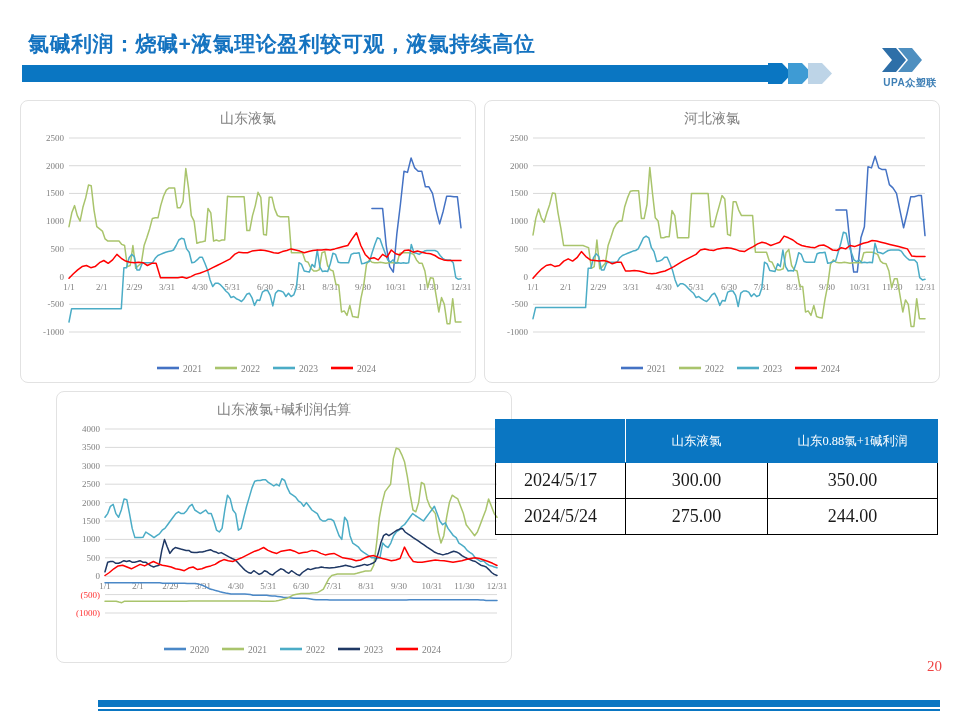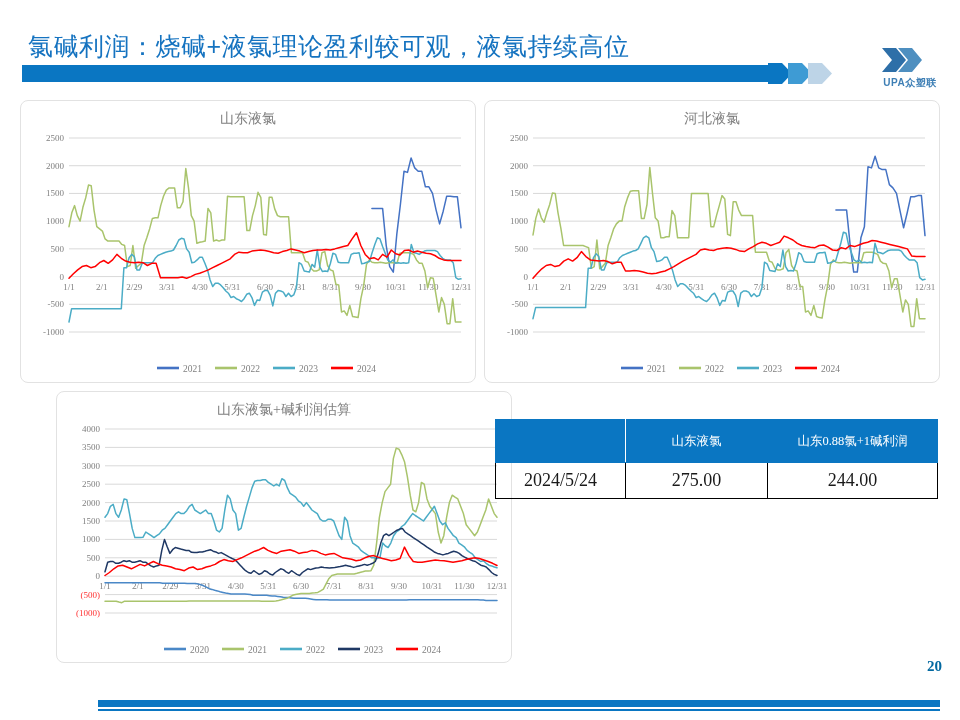--- a/index.html
+++ b/index.html
@@ -4,21 +4,21 @@
 <style>
   html,body{margin:0;padding:0;}
   body{
     width:960px;height:720px;background:#ffffff;
     font-family:"Liberation Sans","DejaVu Sans",sans-serif;
     position:relative;overflow:hidden;
   }
   
   #slide-title{
     position:absolute;left:28px;top:30px;
-    font-size:25px;font-weight:normal;color:#1573C0;
+    font-size:21px;font-weight:bold;color:#1573C0;
     letter-spacing:.5px;white-space:nowrap;
   }
   #header-bar{
     position:absolute;left:22px;top:65px;width:748px;height:17px;
     background:#0A76C2;
   }
   #header-chevrons{
     position:absolute;left:768px;top:63px;width:70px;height:21px;
   }
   #brand-logo{
@@ -59,23 +59,22 @@
     border:1px solid #000000;height:33px;
     font-size:18px;color:#1a1a1a;text-align:center;
     font-family:"Liberation Serif","DejaVu Serif",serif;
   }
   #summary-table col.c0{width:130px;}
   #summary-table col.c1{width:142px;}
   #summary-table col.c2{width:170px;}
   
   #page-number{
     position:absolute;right:18px;top:658px;
-    font-size:15px;color:#0369a1;
+    font-size:15px;color:#ef4444;
     font-family:"Liberation Serif","DejaVu Serif",serif;
-    font-weight:bold;
   }
   #footer-bar-thick{position:absolute;left:98px;top:700px;width:842px;height:7px;background:#0A76C2;}
   #footer-bar-thin{position:absolute;left:98px;top:709px;width:842px;height:2px;background:#0A76C2;}
   .ax-label{font-size:9px;fill:#808080;font-family:"Liberation Serif","DejaVu Serif",serif;}
   .ax-label-neg{font-size:9px;fill:#FF3333;font-family:"Liberation Serif","DejaVu Serif",serif;}
   .lg-label{font-size:9.5px;fill:#808080;font-family:"Liberation Serif","DejaVu Serif",serif;}
   .gridline{stroke:#D9D9D9;stroke-width:1;}
   .serieline{fill:none;stroke-width:1.5;stroke-linejoin:round;stroke-linecap:round;}
 </style>
 </head>
@@ -257,20 +256,25 @@
     </colgroup>
   <thead>
     <tr>
       <th class="corner"></th>
       <th class="sep">山东液氯</th>
       <th class="sep">山东0.88氯+1碱利润</th>
     </tr>
   </thead>
   <tbody id="summary-table-body">
       <tr>
+        <td>2024/5/17</td>
+        <td>300.00</td>
+        <td>350.00</td>
+      </tr>
+      <tr>
         <td>2024/5/24</td>
         <td>275.00</td>
         <td>244.00</td>
       </tr>
     </tbody>
 </table>
 
 <div id="page-number">20</div>
 <div id="footer-bar-thick"></div>
 <div id="footer-bar-thin"></div>

